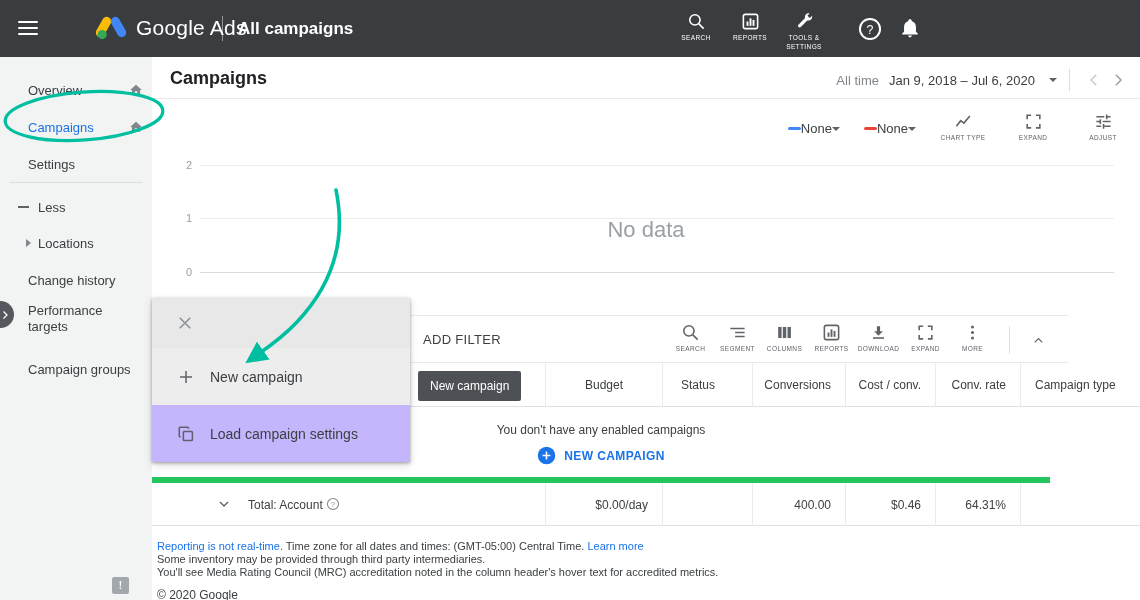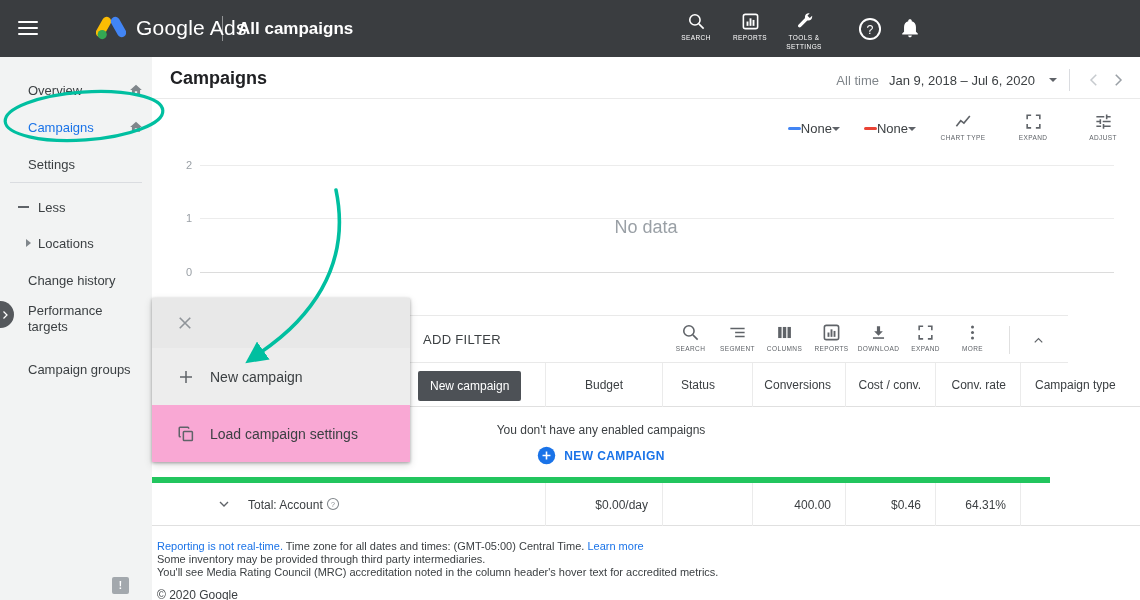--- a/index.html
+++ b/index.html
@@ -56,21 +56,21 @@
   .chart-controls{position:absolute;right:14px;top:13px;display:flex;align-items:flex-start;gap:24px}
   .metric{display:flex;align-items:center;cursor:pointer;margin-top:9px;font-size:13px}
   .metric-dash{width:13px;height:3px;border-radius:2px}
   .s1{background:#4285f4}.s2{background:#ea4335}
   .icon-btn{width:46px;display:flex;flex-direction:column;align-items:center;cursor:pointer;color:#5f6368}
   .icon-btn svg{width:19px;height:19px}
   .icon-label{font-size:6.5px;letter-spacing:.4px;margin-top:3px;color:#5f6368;text-align:center;line-height:1.3}
   .gridline{position:absolute;left:48px;right:26px;height:1px;background:#ececec}
   .gridline.zero{background:#dcdcdc}
   .ytick{position:absolute;left:22px;width:18px;text-align:right;font-size:11px;color:#9aa0a6;transform:translateY(-50%)}
-  .nodata{position:absolute;left:0;right:0;top:118px;text-align:center;font-size:18px;color:#9aa0a6}
+  .nodata{position:absolute;left:0;right:0;top:118px;text-align:center;font-size:22px;color:#9aa0a6}
 
   
   .toolbar{position:absolute;left:0;top:258px;width:916px;height:48px;border-top:1px solid #e9e9e9;border-bottom:1px solid #e9e9e9}
   .partial{position:absolute;left:247px;top:16px;font-size:13px;color:#1a73e8;cursor:pointer}
   .addfilter{position:absolute;left:271px;top:16px;font-size:13px;font-weight:500;letter-spacing:.3px;color:#3c4043;cursor:pointer}
   .tb2-icons{position:absolute;right:72px;top:7px;display:flex}
   .tb2-icons .icon-btn{width:47px}
   .tb2-sep{position:absolute;right:58px;top:10px;width:1px;height:28px;background:#e0e0e0}
   .collapse{position:absolute;right:22px;top:17px;width:15px;height:15px;color:#5f6368;cursor:pointer}
 
@@ -93,21 +93,21 @@
 
   
   .footer{position:absolute;left:5px;top:483px;font-size:11px;line-height:13px;color:#3c4043}
   .flink{color:#1a73e8;cursor:pointer}
   .copyright{position:absolute;left:5px;top:531px;font-size:12px;color:#3c4043}
 
   
   .menu{position:absolute;left:152px;top:298px;width:258px;z-index:45;background:#fff;font-size:14px;color:#3c4043;box-shadow:0 1px 3px rgba(0,0,0,.3),0 3px 8px rgba(0,0,0,.15)}
   .menu-head{height:50px;background:#e8e8e8;display:flex;align-items:center}
   .menu-close{margin-left:24px;width:18px;height:18px;color:#8f9499;cursor:pointer}
-  .menu-item{height:57px;display:flex;align-items:center;cursor:pointer;background:#f9a8d4}
+  .menu-item{height:57px;display:flex;align-items:center;cursor:pointer;background:#c4b5fd}
   .menu-item.hl{background:#ededed}
   .menu-item svg{width:18px;height:18px;margin-left:25px;color:#5f6368;flex:none}
   .menu-item-label{margin-left:15px}
 
   
   .tooltip{position:absolute;left:418px;top:371px;background:#4d5156;color:#fff;font-size:12px;padding:8px 12px;border-radius:2px;z-index:40;white-space:nowrap}
 
   
   .annot{position:absolute;left:0;top:0;width:1140px;height:600px;z-index:60;pointer-events:none}
 </style>

